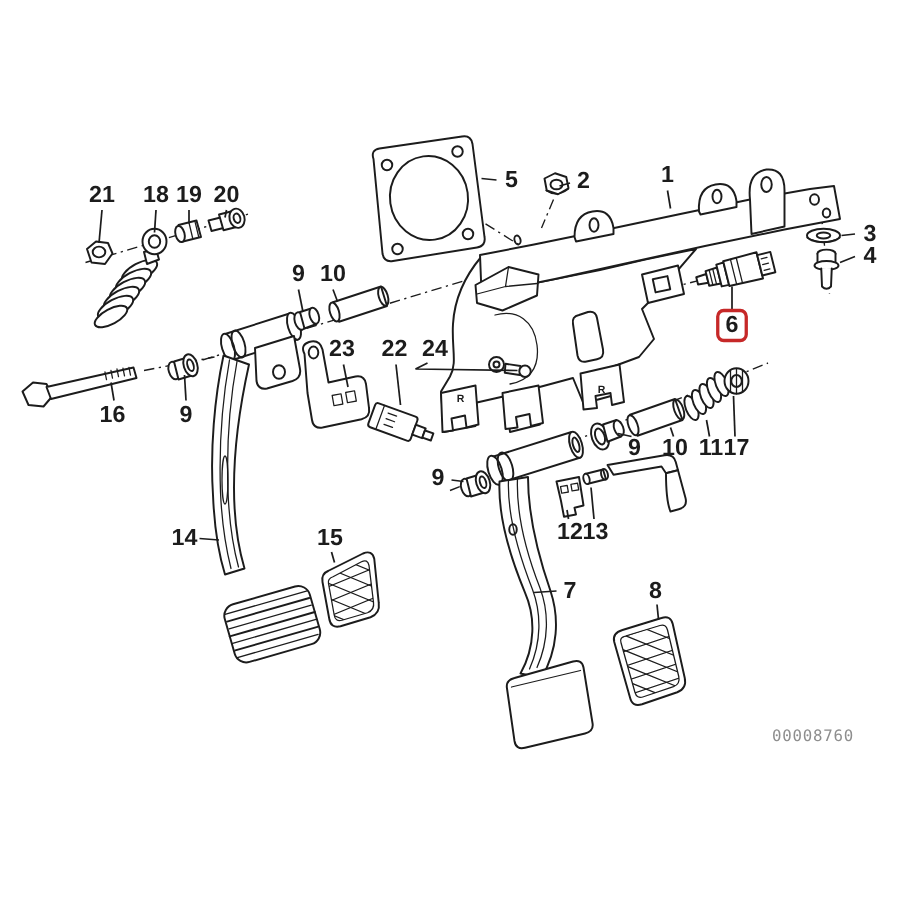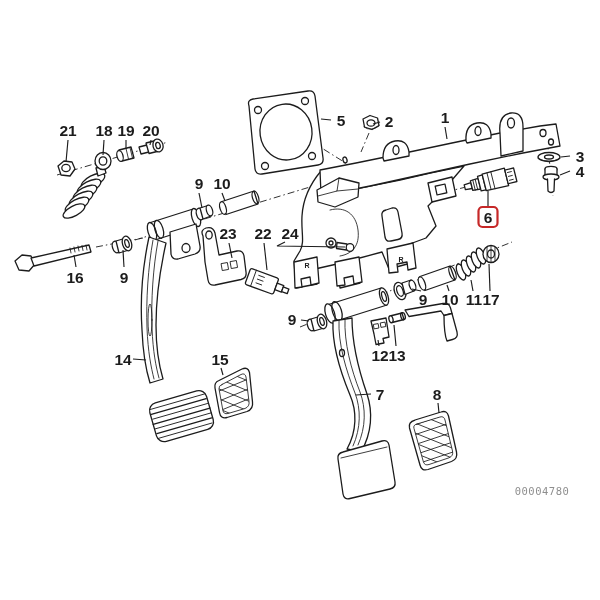--- a/index.html
+++ b/index.html
@@ -344,14 +344,14 @@
         <text x="437" y="394" class="callout" data-name="callout-8-brake-pedal-pad">8</text>
         <text x="423" y="299" class="callout" data-name="callout-9-bushing-right">9</text>
         <text x="450" y="299" class="callout" data-name="callout-10-pivot-tube-right">10</text>
         <text x="474" y="299" class="callout" data-name="callout-11-return-spring">11</text>
         <text x="491" y="299" class="callout" data-name="callout-17-retaining-nut">17</text>
         <text x="307" y="268" class="emboss" data-name="frame-marking-R">R</text>
         <text x="401" y="262" class="emboss" data-name="frame-marking-R">R</text>
       </g>
   </svg>
 
-  <div class="watermark" data-name="watermark-part-number">00004780</div>
+  <div class="watermark" data-name="watermark-part-number">00008760</div>
 </div>
 
 </body></html>

